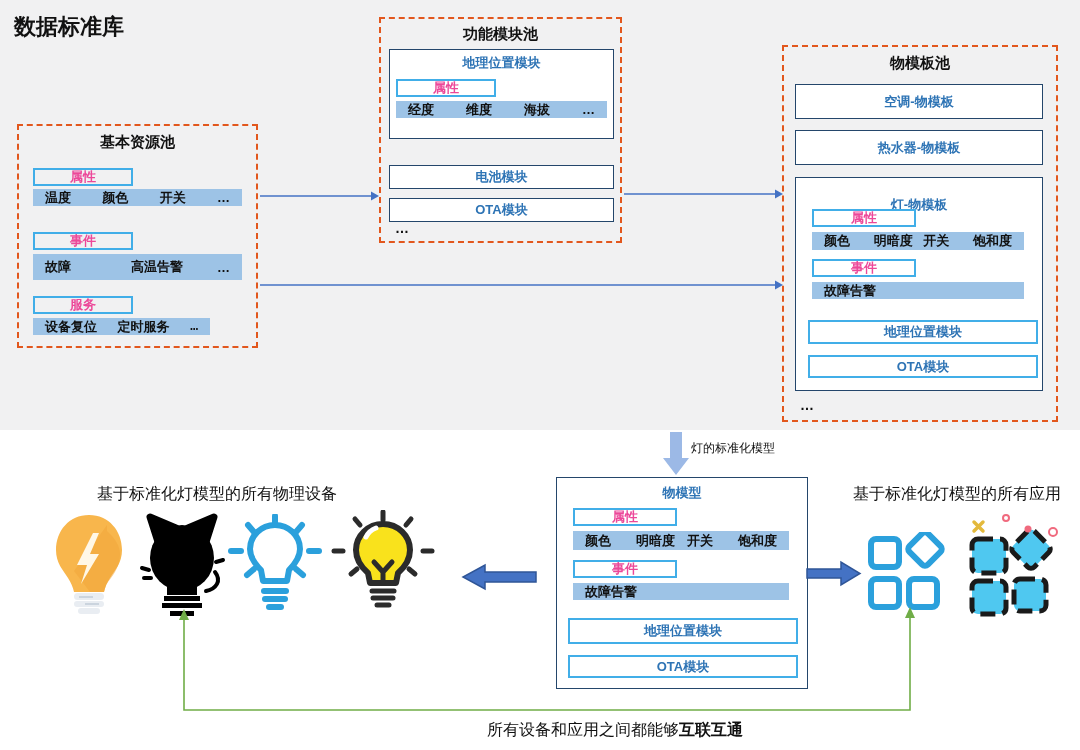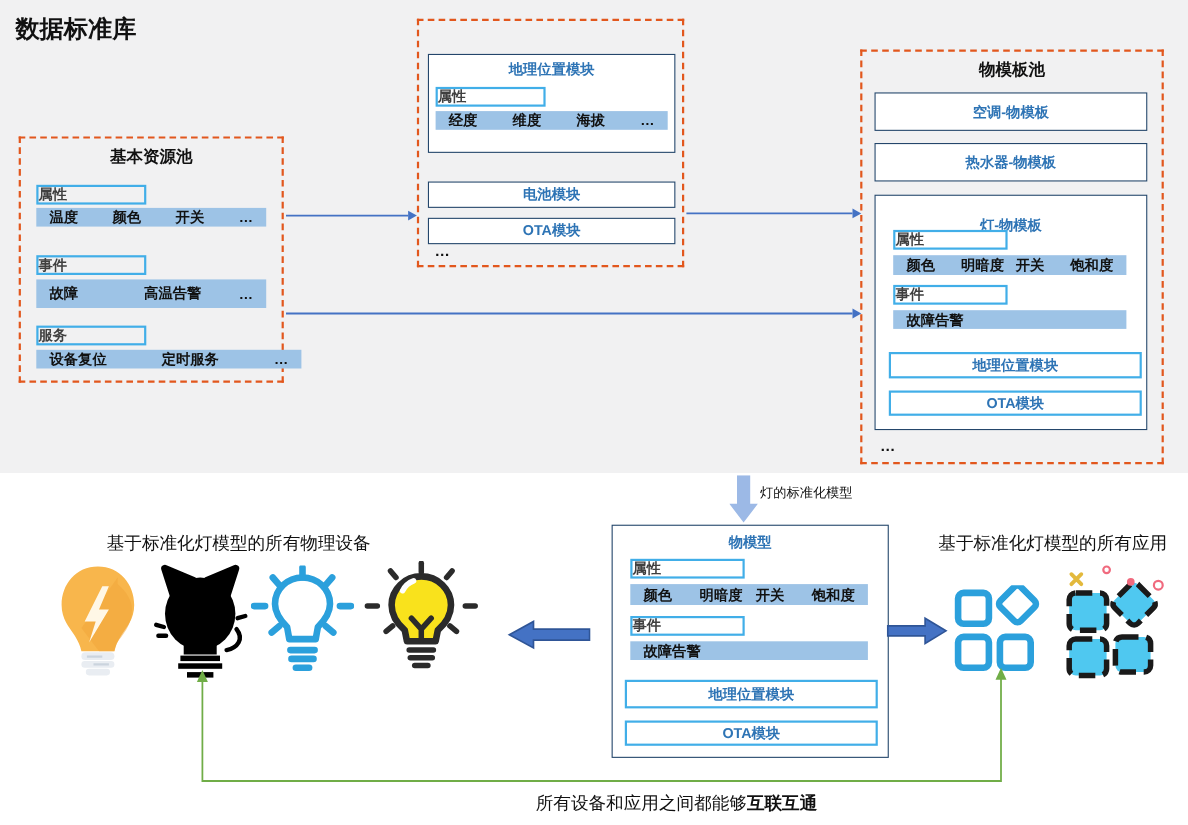--- a/index.html
+++ b/index.html
@@ -9,22 +9,22 @@
     overflow:hidden;
   }
   .abs{position:absolute;box-sizing:border-box;}
   
   .panel{left:0;top:0;width:1080px;height:430px;background:#F1F1F2;}
   .page-title{left:14px;top:12px;font-size:22px;font-weight:bold;color:#111;font-family:Liberation Mono, monospace;}
   
   .pool{border:2px dashed #E2571D;background:transparent;}
   .pool-title{width:100%;text-align:center;padding-top:7px;font-size:15px;font-weight:bold;color:#111;}
   
-  .label-box{border:2px solid #41AEE8;background:transparent;display:flex;align-items:center;
-             font-size:13px;font-weight:bold;color:#404040;}
+  .label-box{border:2px solid #41AEE8;background:transparent;display:flex;align-items:center;justify-content:center;
+             font-size:13px;font-weight:bold;color:#ec4899;}
   
   .bar{background:#9DC3E6;display:flex;align-items:center;padding:0 12px;font-size:13px;font-weight:bold;color:#111;}
   .bar span{flex:1;white-space:nowrap;}
   .bar span:last-child{flex:0 0 auto;}
   
   .module-box{border:1.5px solid #24466B;background:#ffffff;}
   .blue-center{display:flex;align-items:center;justify-content:center;font-size:13px;font-weight:bold;color:#2E74B5;}
   .module-box .title-line{width:100%;text-align:center;font-size:13px;font-weight:bold;color:#2E74B5;padding-top:4px;}
   .cyan-box{border:2px solid #41AEE8;background:#ffffff;}
   .ellipsis{font-size:14px;font-weight:bold;color:#111;}
@@ -55,28 +55,29 @@
     <span>事件</span>
   </div>
   <div class="abs bar" style="left:14px;top:128px;width:209px;height:26px;">
     <span>故障</span>
     <span>高温告警</span>
     <span>…</span>
   </div>
   <div class="abs label-box" style="left:14px;top:170px;width:100px;height:18px;">
     <span>服务</span>
   </div>
-  <div class="abs bar" style="left:14px;top:192px;width:241px;height:17px;">
+  <div class="abs bar" style="left:14px;top:192px;width:177px;height:17px;font-family:Liberation Mono, monospace;">
     <span>设备复位</span>
     <span>定时服务</span>
     <span>…</span>
   </div>
 </div>
 
 <div class="abs pool" style="left:379px;top:17px;width:243px;height:226px;">
+  <div class="pool-title" style="padding-top:6px;">功能模块池</div>
   <div class="abs module-box" style="left:8px;top:30px;width:225px;height:90px;">
     <div class="title-line">地理位置模块</div>
     <div class="abs label-box" style="left:6px;top:29px;width:100px;height:18px;background:#fff;">
       <span>属性</span>
     </div>
     <div class="abs bar" style="left:6px;top:51px;width:211px;height:17px;">
       <span>经度</span>
       <span>维度</span>
       <span>海拔</span>
       <span>…</span>

